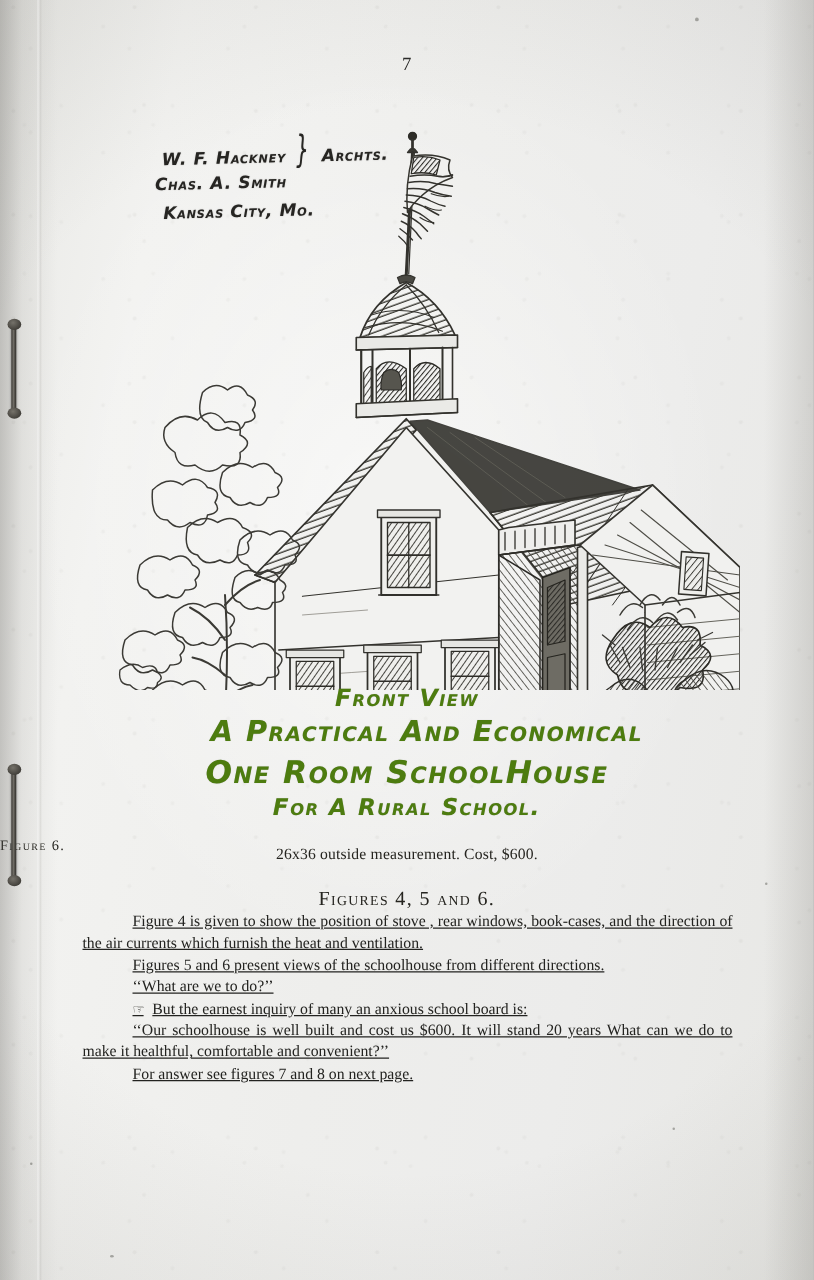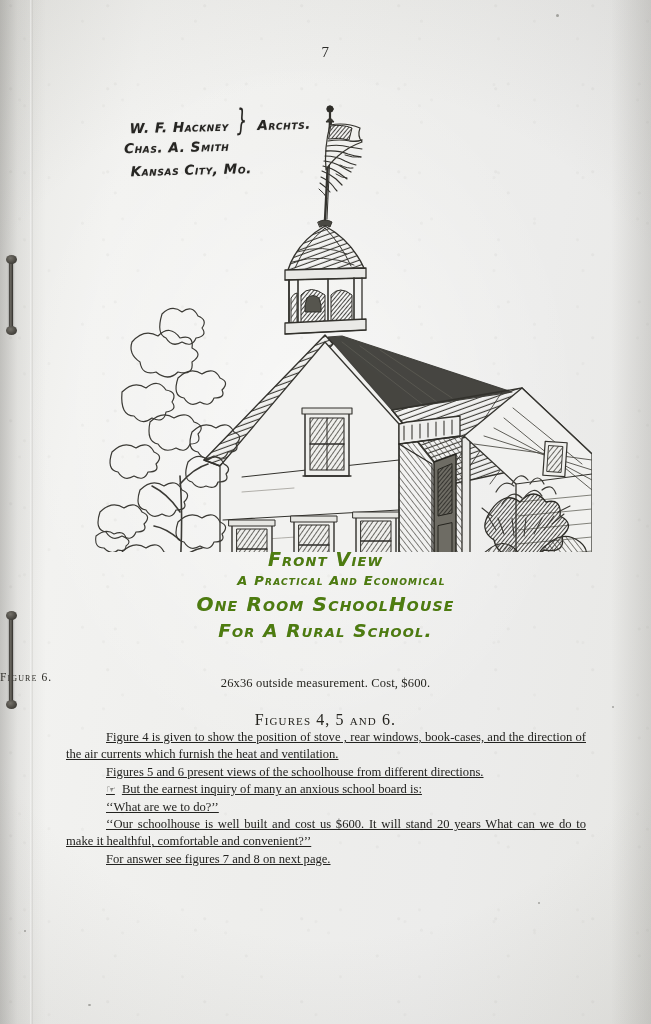--- a/index.html
+++ b/index.html
@@ -101,22 +101,22 @@
   
   .handcap{
     position:absolute;left:0;width:100%;top:548px;
     text-align:center;color:#4d7c0f;
     font-family:"DejaVu Sans",sans-serif;
     font-style:italic;font-weight:600;
     font-variant:small-caps;
   }
   .handcap div{letter-spacing:1.2px;text-shadow:0 0 .6px rgba(40,38,35,.3);}
   .hc1{font-size:19px;}
-  .hc2{font-size:13px;margin-top:3px;margin-left:32px;}
-  .hc3{font-size:20px;margin-top:4px;}
+  .hc2{font-size:23px;margin-top:3px;margin-left:32px;}
+  .hc3{font-size:25px;margin-top:4px;}
   .hc4{font-size:18.5px;margin-top:4px;}
 
   .measure{
     position:absolute;left:0;width:100%;top:651px;
     text-align:center;font-size:12.5px;color:#25241f;letter-spacing:.15px;margin-top:25px;
   }
   .figlabel{
     position:absolute;left:0;width:100%;top:671px;
     text-align:left;font-size:11.5px;color:#25241f;
     font-variant:small-caps;letter-spacing:1.1px;
@@ -460,24 +460,24 @@
   </div>
 
   <div class="measure">26x36 outside measurement.   Cost, $600.</div>
   <div class="figlabel">Figure 6.</div>
 
   <div class="bodyhead">Figures 4, 5 and 6.</div>
 
   <div class="body">
     <p>Figure 4 is given to show the  position  of  stove , rear  windows,  book-cases, and  the direction of the air currents which furnish the heat and ventilation.</p>
     <p>Figures 5 and 6 present views of the schoolhouse from different directions.</p>
+    <p>‘‘What are we to do?’’</p>
     <p>
       <span class="manicule">☞</span><span>But the earnest inquiry of many an anxious school board is:</span>
     </p>
-    <p>‘‘What are we to do?’’</p>
     <p>‘‘Our schoolhouse is well built and cost us $600.   It will stand 20 years    What can  we do to make it healthful, comfortable and convenient?’’</p>
     <p>For answer see figures 7 and 8 on next page.</p>
   </div>
 
   <div class="gutter-shade"></div>
   <div class="fold"></div>
   <div class="edge-right"></div>
 
   <div class="staple" style="top:258px;height:74px;">
     <div class="bar"></div>

